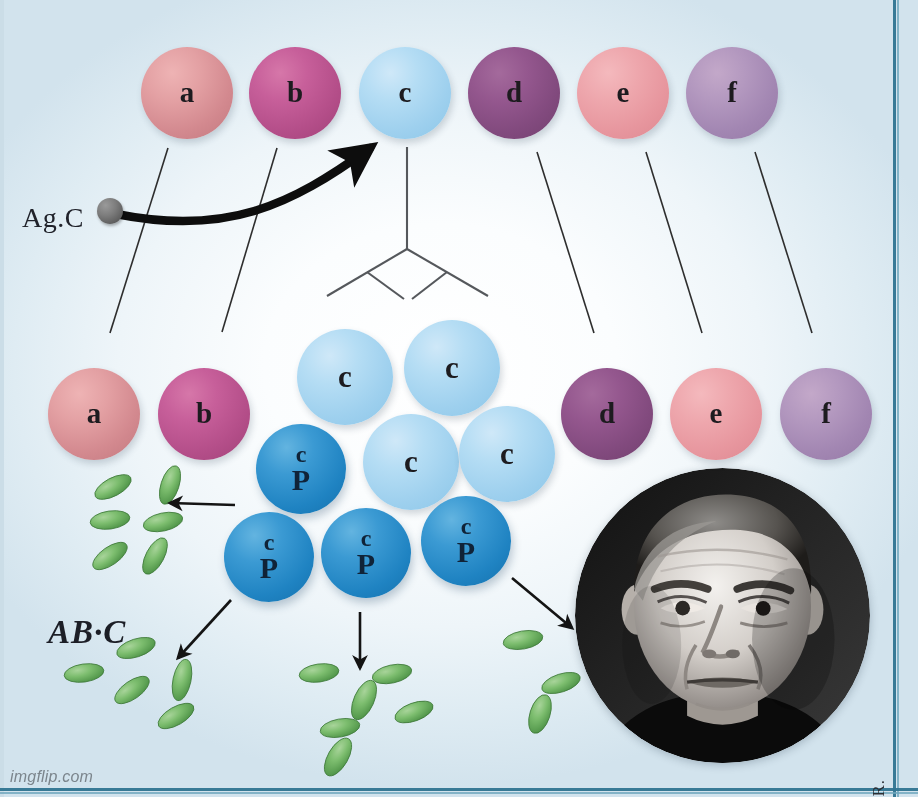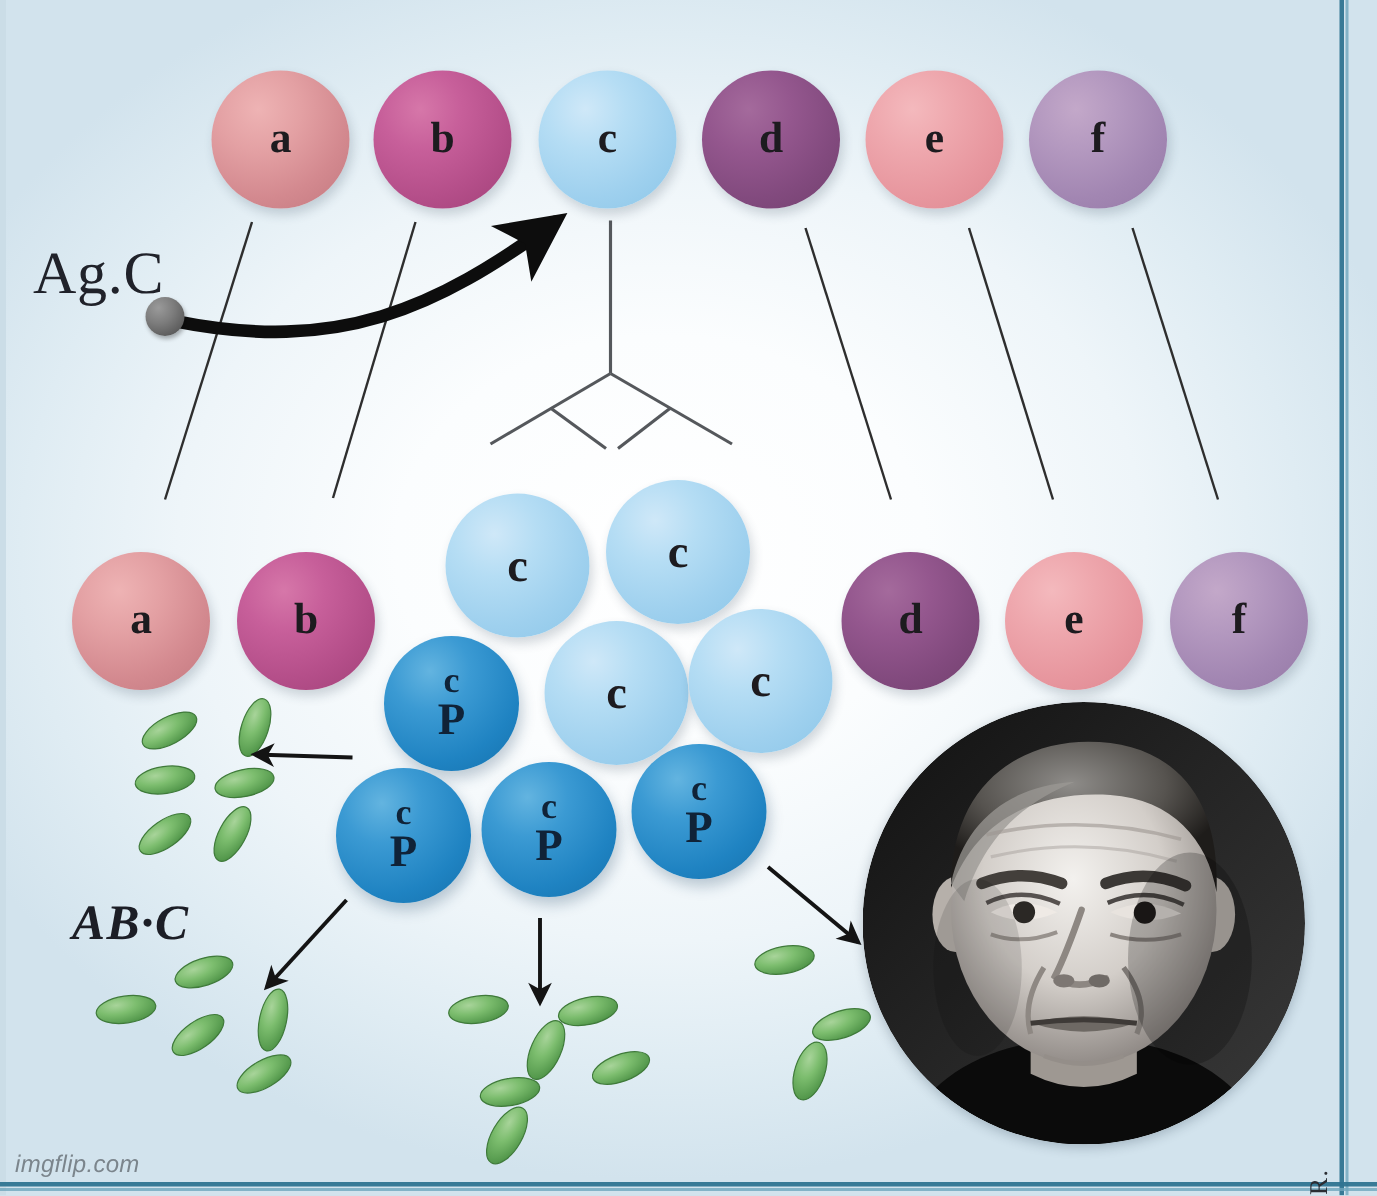--- a/index.html
+++ b/index.html
@@ -45,25 +45,25 @@
 
   
   .antigen-dot{
     position:absolute;width:26px;height:26px;border-radius:50%;
     background:radial-gradient(circle at 33% 28%, #9a9a9a 0%, #7d7d7d 40%, #5e5e5e 75%, #4a4a4a 100%);
     box-shadow:1px 2px 3px rgba(0,0,0,.3);
   }
   
   .label-agc{
     position:absolute;font-family:"Liberation Serif", serif;
-    font-size:40px;color:#20222a;letter-spacing:.5px;
+    font-size:28px;color:#20222a;letter-spacing:.5px;margin-top:44px;
   }
   .label-abc{
     position:absolute;font-family:"Liberation Serif", serif;
-    font-style:italic;font-weight:700;font-size:33px;color:#1c1e26;letter-spacing:1px;
+    font-style:italic;font-weight:700;font-size:33px;color:#1c1e26;letter-spacing:1px;margin-top:16px;
   }
   .watermark{
     position:absolute;left:10px;bottom:11px;
     font-family:"Liberation Sans", sans-serif;font-size:16px;
     color:#6d757c;opacity:.85;letter-spacing:.2px;font-style:italic;
   }
   .credit{
     position:absolute;right:29px;bottom:18px;
     font-family:"Liberation Serif", serif;font-size:17px;color:#2a2d33;
     transform:rotate(-90deg);transform-origin:100% 100%;

